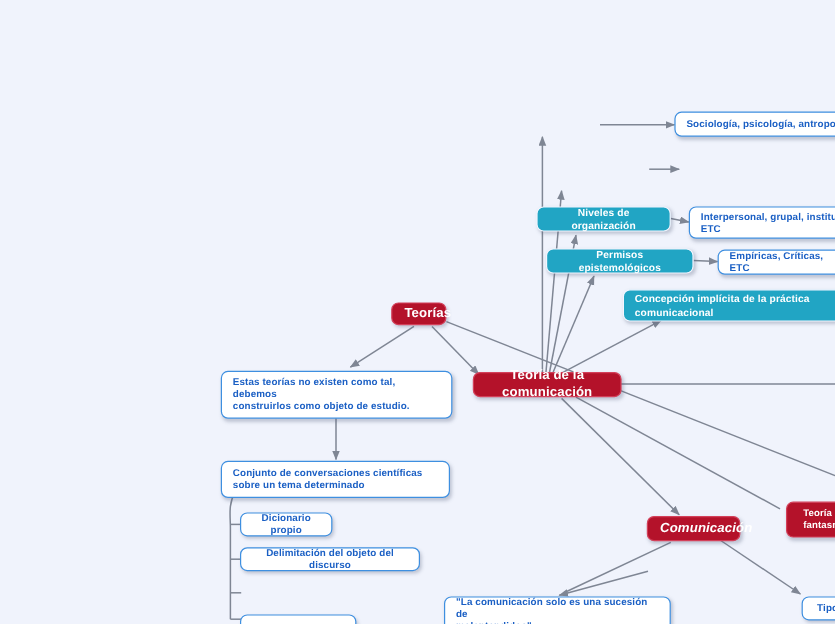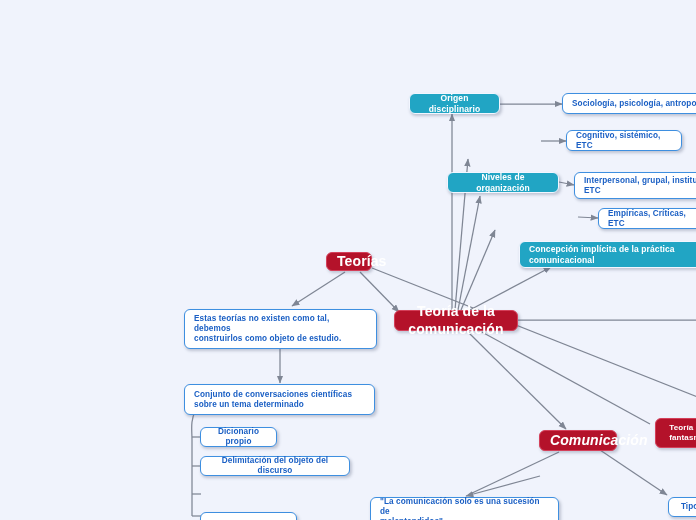--- a/index.html
+++ b/index.html
@@ -49,21 +49,21 @@
     border: 1.5px solid #f2f6ff;
     color: #ffffff;
     font-size: 8.5px;
     padding: 5px 9px;
   }
   
   .n-red {
     background: #b4122a;
     border: 1.5px solid #d4405a;
     color: #ffffff;
-    font-size: 14px;
+    font-size: 11px;
     padding: 5px 10px;
     justify-content: center;
     text-align: center;
   }
   
   .n-blue {
     background: #ffffff;
     border: 1.5px solid #3e8fe0;
     color: #1a5fc4;
     font-size: 8.2px;
@@ -118,42 +118,39 @@
 
     <g stroke="#7f8694" stroke-width="1.25" fill="none">
       <path d="M196,410 C190,420 192,430 192,440 L192,516"></path>
       <path d="M192,437 L201,437"></path>
       <path d="M192,466 L201,466"></path>
       <path d="M192,494 L201,494"></path>
       <path d="M192,516 L201,516"></path>
     </g>
   </svg>
 
-  <div class="node n-teal center" style="left:409px; top:93px; width:91px; height:21px;">
-    <span class="txt">Origen disciplinario</span>
-  </div>
 
   <div class="node n-blue" style="left:562px; top:93px; width:148px; height:21px;">
     <span class="txt">Sociología, psicología, antropol</span>
   </div>
 
 
-  <div class="node n-blue" style="left:566px; top:130px; width:116px; height:21px;">
-    <span class="txt">Cognitivo, sistémico, ETC</span>
-  </div>
 
   <div class="node n-teal center" style="left:447px; top:172px; width:112px; height:21px;">
     <span class="txt">Niveles de organización</span>
   </div>
 
   <div class="node n-blue" style="left:574px; top:172px; width:136px; height:27px; white-space:pre-line;">
     <span class="txt">Interpersonal, grupal, institu
 ETC</span>
   </div>
 
+  <div class="node n-teal center" style="left:455px; top:207px; width:123px; height:21px;">
+    <span class="txt">Permisos epistemológicos</span>
+  </div>
 
   <div class="node n-blue" style="left:598px; top:208px; width:112px; height:21px;">
     <span class="txt">Empíricas, Críticas, ETC</span>
   </div>
 
   <div class="node n-teal" style="left:519px; top:241px; width:188px; height:27px; white-space:pre-line;">
     <span class="txt">Concepción implícita de la práctica
 comunicacional</span>
   </div>
 

